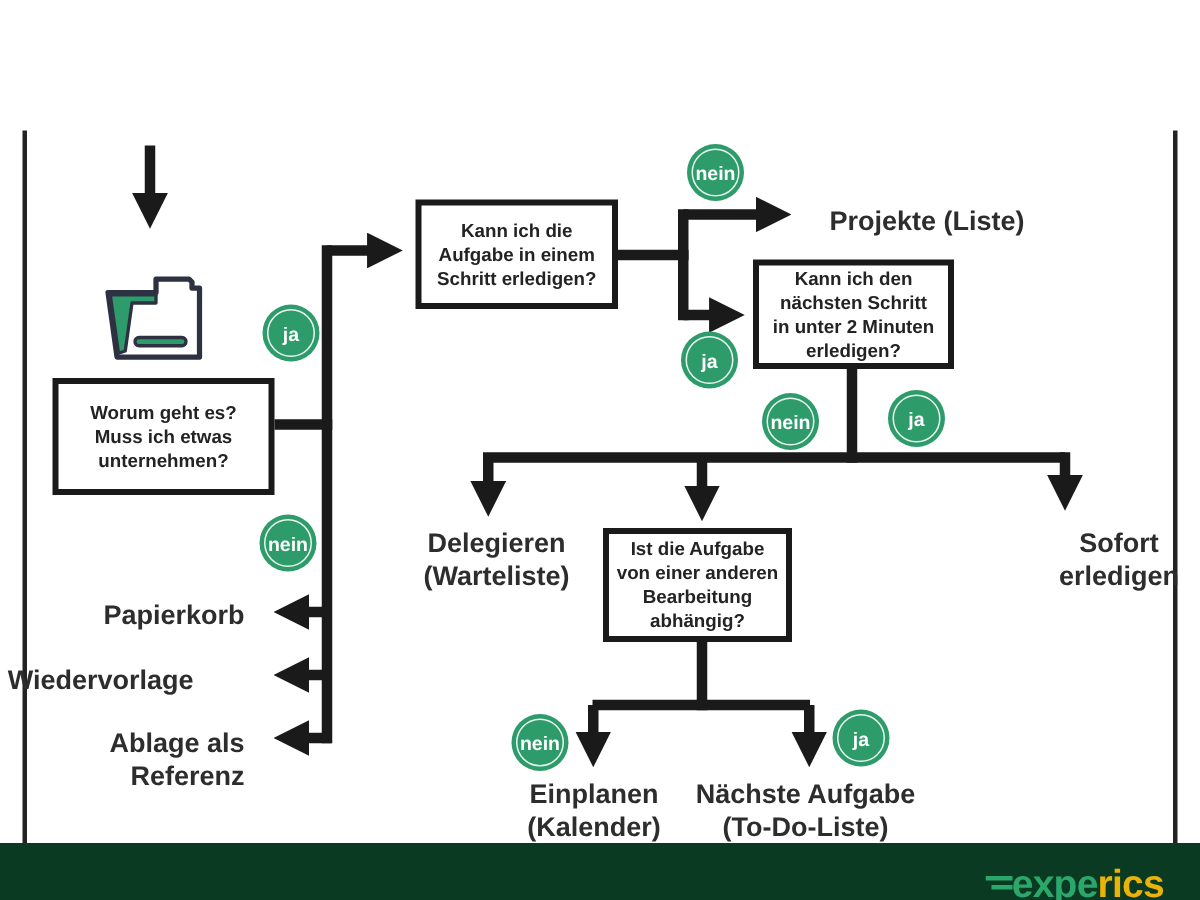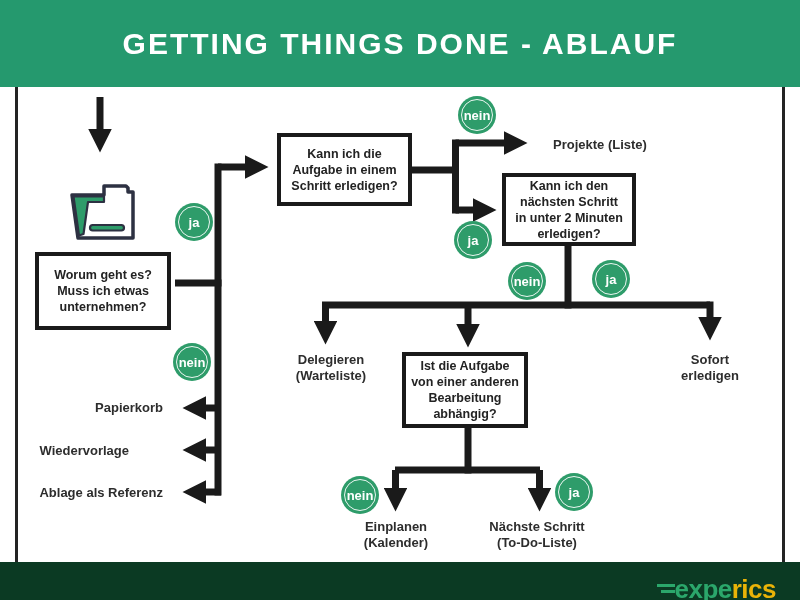--- a/index.html
+++ b/index.html
@@ -19,21 +19,21 @@
 
   .frame{position:absolute;left:15px;top:87px;width:770px;height:475px;
     border-left:3px solid #232323;border-right:3px solid #232323;background:transparent;}
 
   .connectors{position:absolute;left:0;top:0;width:800px;height:600px;pointer-events:none;}
 
   .qbox{position:absolute;background:#fff;border:4px solid var(--line-black);
     display:flex;align-items:center;justify-content:center;text-align:center;
     font-weight:bold;font-size:12.5px;line-height:1.28;color:#232323;white-space:pre-line;}
 
-  .lbl{position:absolute;font-weight:bold;font-size:13px;color:var(--text-dark);
+  .lbl{position:absolute;font-weight:bold;font-size:18px;color:var(--text-dark);
     line-height:1.22;text-align:center;white-space:pre-line;}
   .lbl.center{transform:translateX(-50%);}
   .lbl.rightalign{text-align:right;}
 
   .badge{position:absolute;width:38px;height:38px;border-radius:50%;
     background:var(--badge-green);display:flex;align-items:center;justify-content:center;
     color:#fff;font-weight:bold;font-size:13px;}
   .badge::before{content:"";position:absolute;inset:3px;border:1.6px solid rgba(255,255,255,.9);
     border-radius:50%;}
   .badge span{position:relative;}
@@ -46,23 +46,20 @@
   .logo .lw{color:#eab308;}
   .logo svg{margin-right:-3px;}
 
   .foldericon{position:absolute;left:62px;top:181px;}
 </style>
 </head>
 <body>
 
 <div class="page">
 
-  <header class="banner">
-    <h1>GETTING THINGS DONE - ABLAUF</h1>
-  </header>
 
   <div class="frame"></div>
 
   <svg class="connectors" viewBox="0 0 800 600">
     <defs>
       <marker id="ah" viewBox="0 0 10 10" refX="6" refY="5" markerWidth="3.4" markerHeight="3.4" orient="auto-start-reverse">
         <path d="M0,0 L10,5 L0,10 z" fill="#1A1A1A"></path>
       </marker>
     </defs>
     <g stroke="#1A1A1A" stroke-width="7" fill="none">
@@ -90,21 +87,21 @@
   </svg>
 
   <div class="lbl center" style="left:101px;top:158px;font-size:14px;margin-top:35px;">Inbox</div>
 
   <svg class="foldericon" width="80" height="62" viewBox="0 0 80 62">
     <path d="M 10,14 L 42,14 L 42,5 L 64,5 L 66,7 L 66,11 L 71,11 L 71,57 L 16,57 Z" fill="#ffffff" stroke="#2D3142" stroke-width="3.5" stroke-linejoin="round"></path>
     <path d="M 11.5,15.5 L 42,15.5 L 42,21 L 26,21 L 21.5,53 L 17,54.5 Z" fill="#2E9C6A" stroke="#2D3142" stroke-width="2.2" stroke-linejoin="round"></path>
     <rect x="28" y="44" width="34" height="5.5" rx="2.7" fill="#2E9C6A" stroke="#2D3142" stroke-width="2.2"></rect>
   </svg>
 
-  <div class="qbox" style="left:35px;top:252px;width:136px;height:78px;">Worum geht es?
+  <div class="qbox" style="left:35px;top:252px;width:148px;height:78px;">Worum geht es?
 Muss ich etwas
 unternehmen?</div>
 
   <div class="qbox" style="left:277px;top:133px;width:135px;height:73px;">Kann ich die
 Aufgabe in einem
 Schritt erledigen?</div>
 
   <div class="qbox" style="left:502px;top:173px;width:134px;height:73px;">Kann ich den
 nächsten Schritt
 in unter 2 Minuten
@@ -113,26 +110,26 @@
   <div class="qbox" style="left:402px;top:352px;width:126px;height:76px;">Ist die Aufgabe
 von einer anderen
 Bearbeitung
 abhängig?</div>
 
   <div class="lbl" style="left:553px;top:137px;text-align:left;">Projekte (Liste)</div>
 
   <div class="lbl center" style="left:331px;top:352px;">Delegieren
 (Warteliste)</div>
 
-  <div class="lbl center" style="left:710px;top:352px;">Sofort erledigen</div>
+  <div class="lbl center" style="left:746px;top:352px;">Sofort erledigen</div>
 
   <div class="lbl center" style="left:396px;top:519px;">Einplanen
 (Kalender)</div>
 
-  <div class="lbl center" style="left:537px;top:519px;">Nächste Schritt
+  <div class="lbl center" style="left:537px;top:519px;">Nächste Aufgabe
 (To-Do-Liste)</div>
 
   <div class="lbl rightalign" style="right:637px;top:400px;">Papierkorb</div>
 
   <div class="lbl rightalign" style="right:671px;top:443px;">Wiedervorlage</div>
 
   <div class="lbl rightalign" style="right:637px;top:485px;">Ablage als Referenz</div>
 
   <div class="badge" style="left:175px;top:203px;">
     <span>ja</span>

